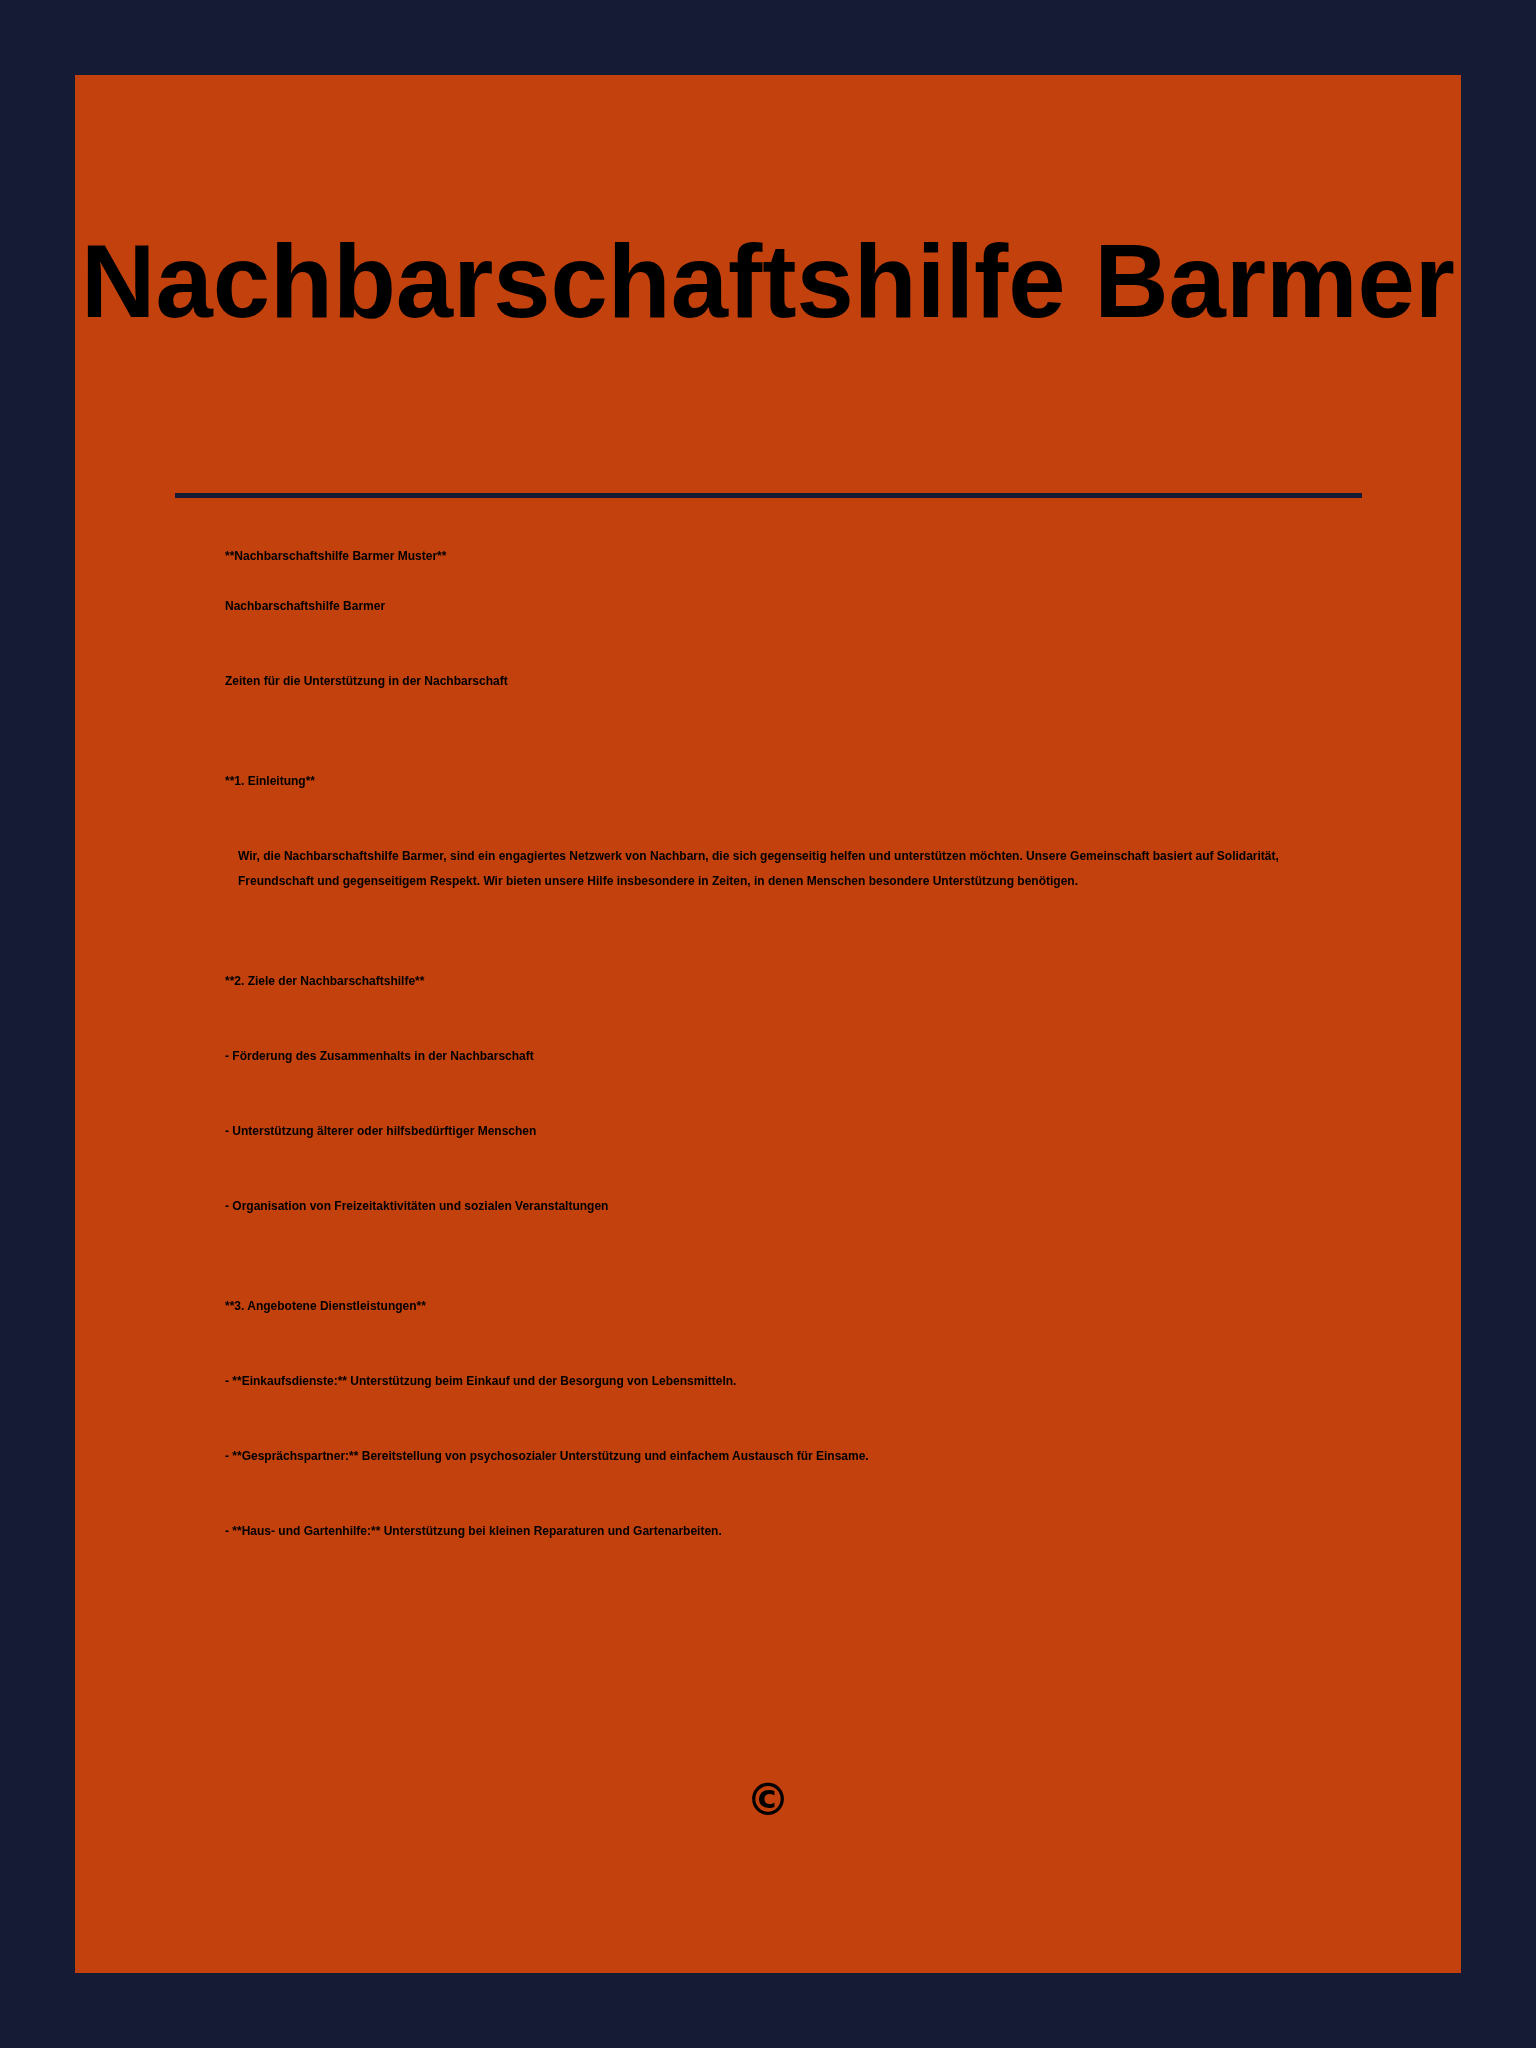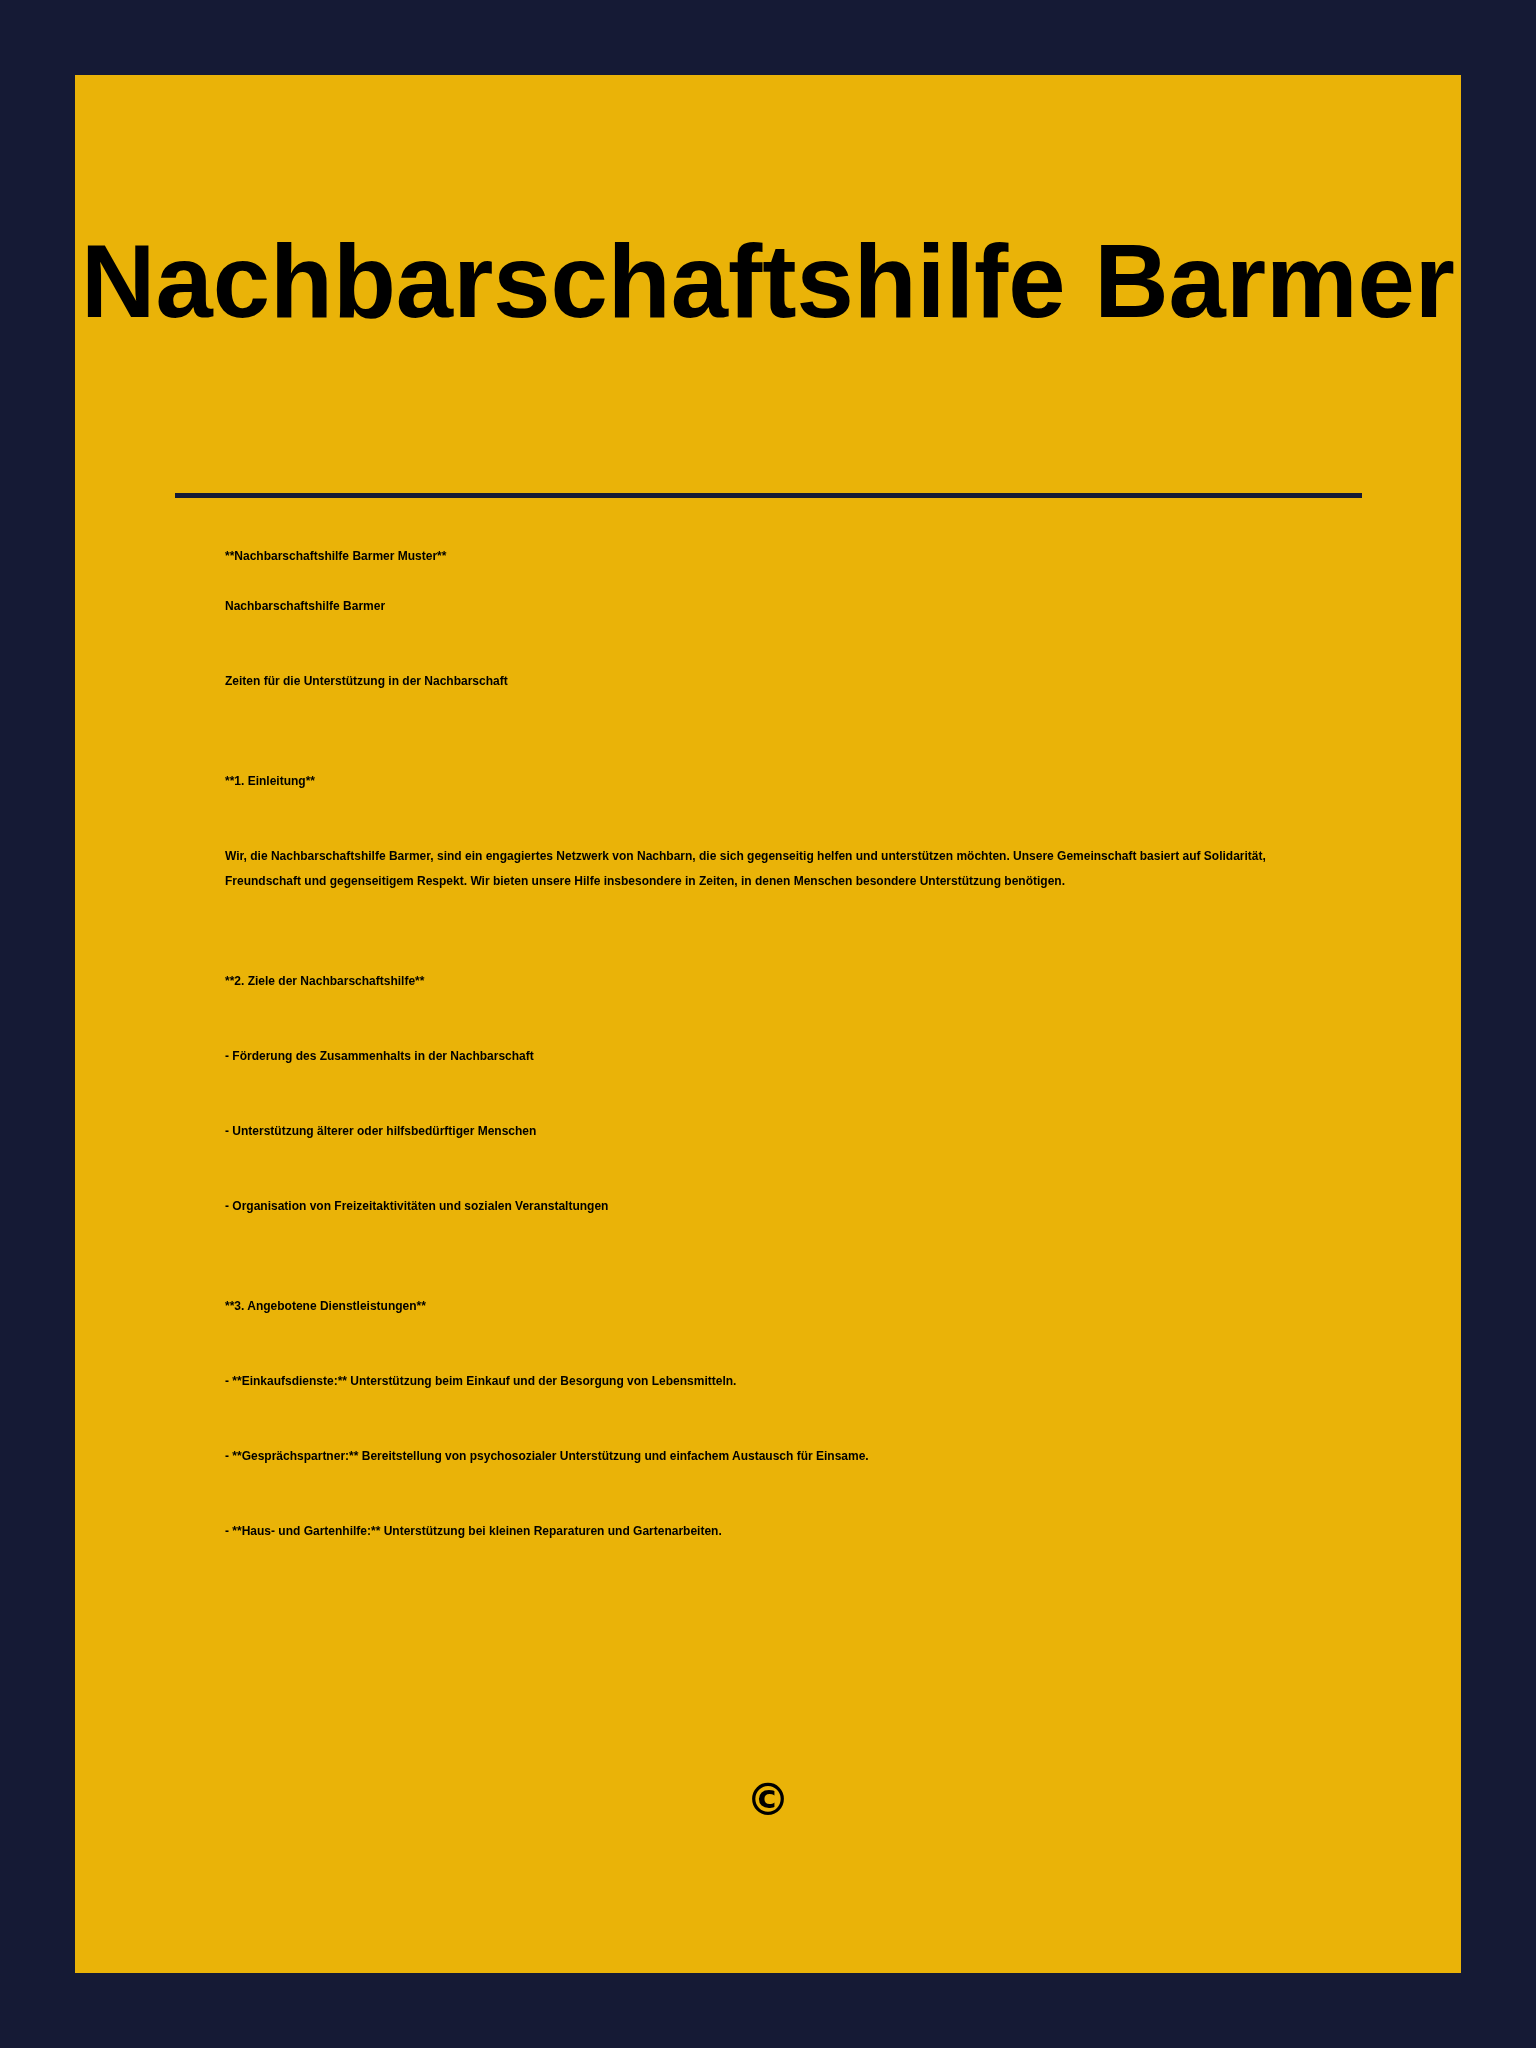--- a/index.html
+++ b/index.html
@@ -13,21 +13,21 @@
     position: relative;
     overflow: hidden;
     font-family: "Liberation Sans", sans-serif;
   }
   .page {
     position: absolute;
     left: 75px;
     top: 75px;
     width: 1386px;
     height: 1898px;
-    background: #eab308;
+    background: #c2410c;
   }
   .title {
     position: absolute;
     left: 0;
     top: 147px;
     width: 1386px;
     margin: 0;
     text-align: center;
     font-family: "Liberation Sans", sans-serif;
     font-weight: bold;
@@ -52,21 +52,21 @@
     font-weight: bold;
     font-size: 12px;
     line-height: 25px;
     color: #000000;
   }
   .line {
     margin: 0;
     white-space: nowrap;
   }
   .para {
-    margin: 0;
+    margin: 13px;
     white-space: normal;
   }
   .m25 { margin-top: 25px; }
   .m50 { margin-top: 50px; }
   .m75 { margin-top: 75px; }
   .copyright {
     position: absolute;
     left: 0;
     top: 1700px;
     width: 1386px;

